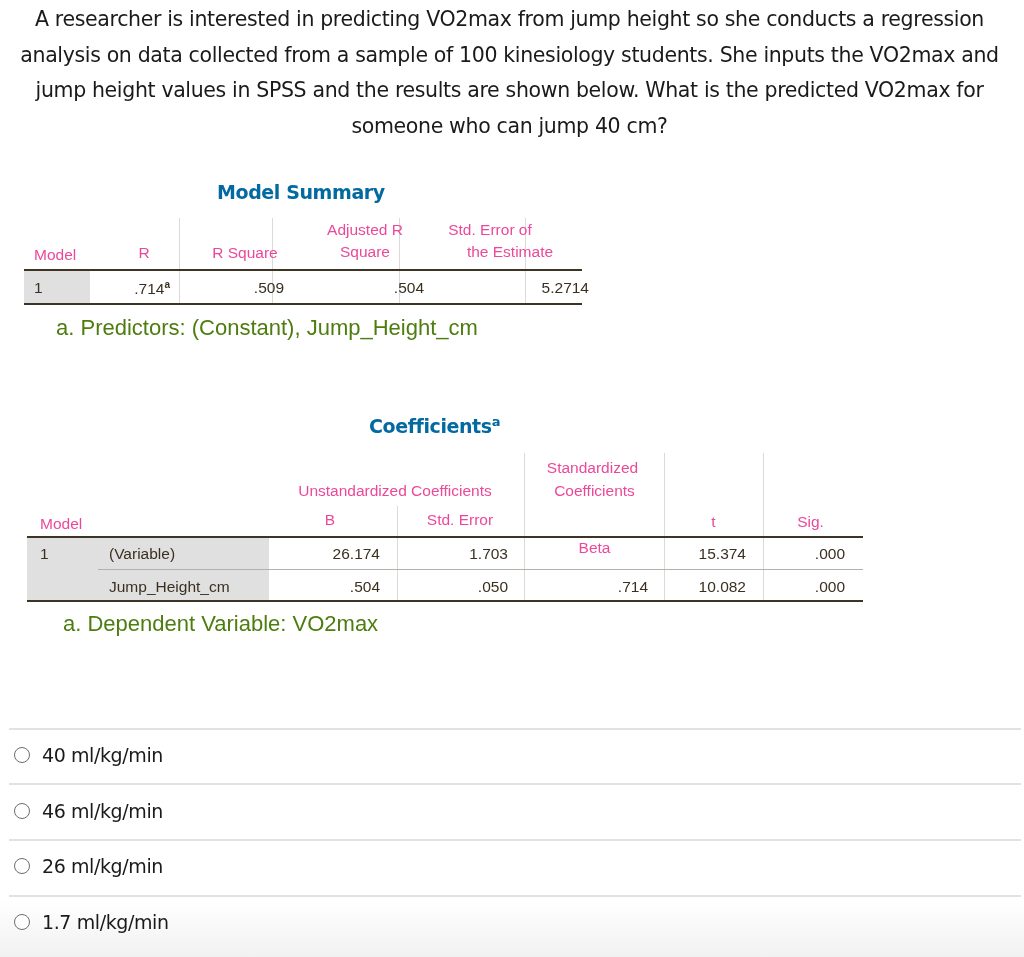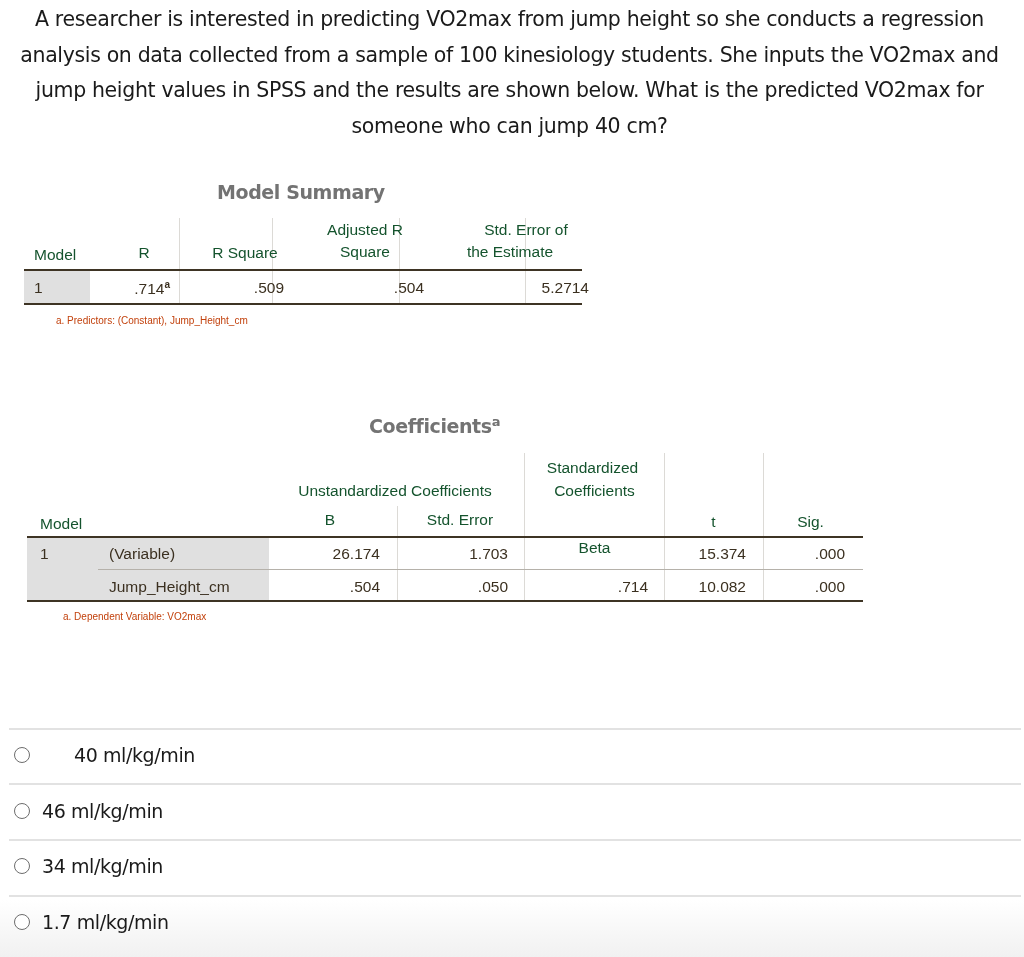--- a/index.html
+++ b/index.html
@@ -11,35 +11,35 @@
   }
   .question {
     position: absolute; left: 7px; top: 2px; width: 1005px;
     font-family: "DejaVu Sans", sans-serif;
     font-size: 20.5px; line-height: 35.5px; color: #1a1a1a;
     letter-spacing: -0.35px;
     text-align: center;
   }
   .spss { font-family: "Liberation Sans", sans-serif; color: #264a60; }
   .tbl-title {
-    position: absolute; font-weight: bold; font-size: 19px; color: #737373;
+    position: absolute; font-weight: bold; font-size: 19px; color: #0369a1;
     font-family: "DejaVu Sans", sans-serif; letter-spacing: -0.4px;
   }
   .tbl-title sup { font-size: 13px; }
   .cell {
     position: absolute; font-size: 15.5px; color: #3b3020; white-space: nowrap;
   }
-  .hdr { color: #14532d; }
+  .hdr { color: #ec4899; }
   .c { text-align: center; }
   .r { text-align: right; }
   .hline { position: absolute; height: 2px; background: #3e3424; }
   .thinline { position: absolute; height: 1px; background: #b5b1aa; }
   .vline { position: absolute; width: 1px; background: #dcdad6; }
   .shade { position: absolute; background: #e0e0e0; }
-  .foot { position: absolute; font-size: 10px; color: #c2410c; text-align: right; }
+  .foot { position: absolute; font-size: 22px; color: #4d7c0f; text-align: right; }
 
   .divider { position: absolute; left: 9px; width: 1012px; height: 2px; background: #e2e2e2; }
   .option {
     position: absolute; left: 14px; height: 30px; display: flex; align-items: center;
     cursor: pointer;
   }
   .radio {
     width: 16px; height: 16px; border: 1.5px solid #6d6d6d; border-radius: 50%;
     box-sizing: border-box; margin-right: 12px; background: #fff;
   }
@@ -63,21 +63,21 @@
   <div class="vline" style="left:179px; top:218px; height:87px;"></div>
   <div class="vline" style="left:272px; top:218px; height:87px;"></div>
   <div class="vline" style="left:399px; top:218px; height:87px;"></div>
   <div class="vline" style="left:525px; top:218px; height:87px;"></div>
 
   <div class="cell hdr" style="left:34px; top:246px;">Model</div>
   <div class="cell hdr c" style="left:132px; top:244px; width:24px;">R</div>
   <div class="cell hdr c" style="left:190px; top:244px; width:110px;">R Square</div>
   <div class="cell hdr c" style="left:300px; top:221px; width:130px;">Adjusted R</div>
   <div class="cell hdr c" style="left:300px; top:243px; width:130px;">Square</div>
-  <div class="cell hdr c" style="left:456px; top:221px; width:140px;">Std. Error of</div>
+  <div class="cell hdr c" style="left:420px; top:221px; width:140px;">Std. Error of</div>
   <div class="cell hdr c" style="left:440px; top:243px; width:140px;">the Estimate</div>
 
   <div class="hline" style="left:24px; top:269px; width:558px;"></div>
   <div class="shade" style="left:24px; top:271px; width:66px; height:32px;"></div>
 
   <div class="cell" style="left:34px; top:279px;">1</div>
   <div class="cell r" style="left:110px; top:279px; width:60px;"><span>.714</span><sup style="font-size:10px; font-weight:bold;">a</sup></div>
   <div class="cell r" style="left:200px; top:279px; width:84px;">.509</div>
   <div class="cell r" style="left:320px; top:279px; width:104px;">.504</div>
   <div class="cell r" style="left:484px; top:279px; width:105px;">5.2714</div>
@@ -128,35 +128,35 @@
     <div class="cell r" style="left:540px; top:578px; width:108px;">.714</div>
     <div class="cell r" style="left:670px; top:578px; width:76px;">10.082</div>
     <div class="cell r" style="left:770px; top:578px; width:75px;">.000</div>
   </div>
 
   <div class="hline" style="left:27px; top:600px; width:836px;"></div>
   <div class="foot" style="left:63px; top:611px;">a. Dependent Variable: VO2max</div>
 </div>
 
 <div class="divider" style="top:728px;"></div>
-<div class="option" style="top:740px;gap:32px;">
+<div class="option" style="top:740px;">
   <span class="radio"></span>
   <span class="opt-label">40 ml/kg/min</span>
 </div>
 
 <div class="divider" style="top:783px;"></div>
 <div class="option" style="top:796px;">
   <span class="radio"></span>
   <span class="opt-label">46 ml/kg/min</span>
 </div>
 
 <div class="divider" style="top:839px;"></div>
 <div class="option" style="top:851px;">
   <span class="radio"></span>
-  <span class="opt-label">34 ml/kg/min</span>
+  <span class="opt-label">26 ml/kg/min</span>
 </div>
 
 <div class="bottom-fade"></div>
 
 <div class="divider" style="top:895px;"></div>
 <div class="option" style="top:907px;justify-content:center;">
   <span class="radio"></span>
   <span class="opt-label">1.7 ml/kg/min</span>
 </div>
 

